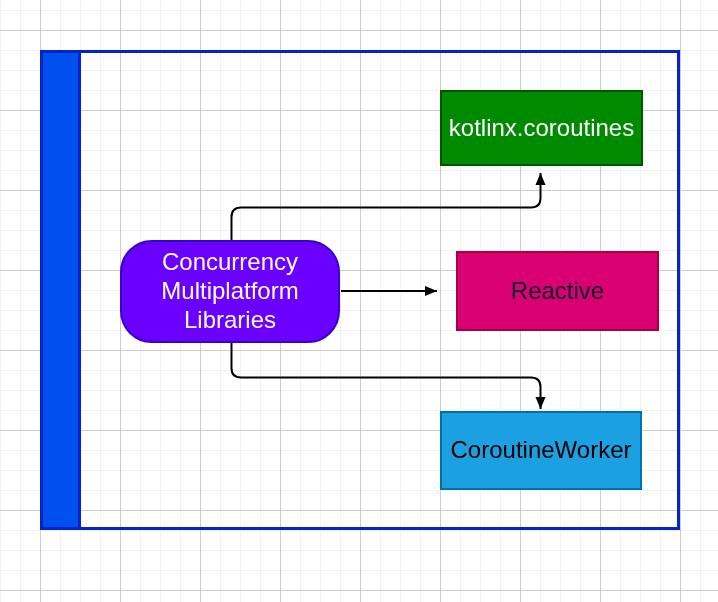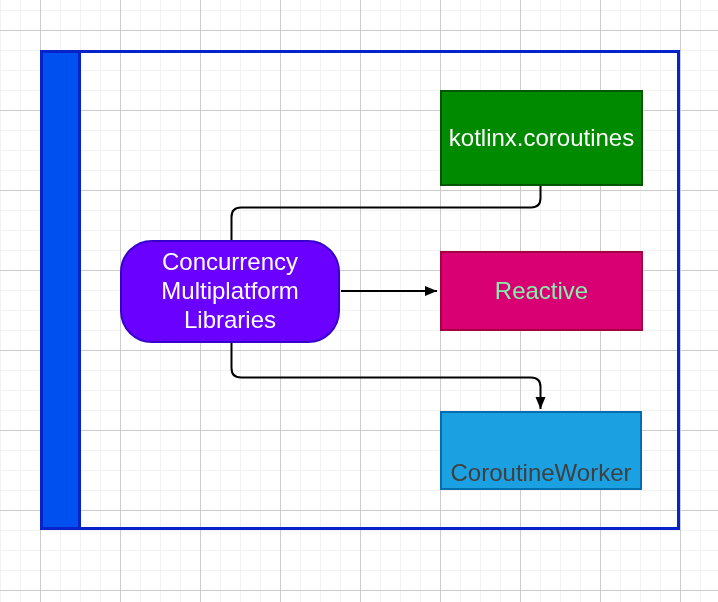--- a/index.html
+++ b/index.html
@@ -44,21 +44,21 @@
     align-items: center;
     justify-content: center;
     text-align: center;
     color: #ffffff;
     font-size: 24px;
     line-height: 1.2;
   }
   .node .node-label { white-space: pre-line; }
 
   .node-purple { left: 120px; top: 240px; width: 220px; height: 103px; border-radius: 32px; }
-  .node-green  { left: 440px; top: 90px;  width: 203px; height: 96px; }
+  .node-green  { left: 440px; top: 90px;  width: 203px; height: 76px; }
   .node-pink   { left: 440px; top: 251px; width: 203px; height: 80px; }
   .node-blue   { left: 440px; top: 411px; width: 202px; height: 79px; }
 
   .edges-overlay {
     position: absolute;
     left: 0; top: 0;
     width: 718px; height: 602px;
     pointer-events: none;
   }
   .edge {
@@ -91,21 +91,21 @@
   <div class="node node-purple" style="background: rgb(106, 0, 255); border-color: rgb(55, 0, 204); color: rgb(255, 255, 255);">
     <span class="node-label">Concurrency
 Multiplatform
 Libraries</span>
   </div>
 
   <div class="node node-green" style="background: rgb(0, 138, 0); border-color: rgb(0, 87, 0); color: rgb(255, 255, 255);">
     <span class="node-label">kotlinx.coroutines</span>
   </div>
 
-  <div class="node node-pink" style="background: rgb(216, 0, 115); border-color: rgb(165, 0, 64); color: #86efac;">
+  <div class="node node-pink" style="background: rgb(216, 0, 115); border-color: rgb(165, 0, 64); color: #0f172a; margin-left: 16px;">
     <span class="node-label">Reactive</span>
   </div>
 
-  <div class="node node-blue" style="background: rgb(27, 161, 226); border-color: rgb(0, 110, 175); color: #404040; align-items: flex-end;">
+  <div class="node node-blue" style="background: rgb(27, 161, 226); border-color: rgb(0, 110, 175); color: #000000;">
     <span class="node-label">CoroutineWorker</span>
   </div>
 
 </div>
 
 </body></html>

